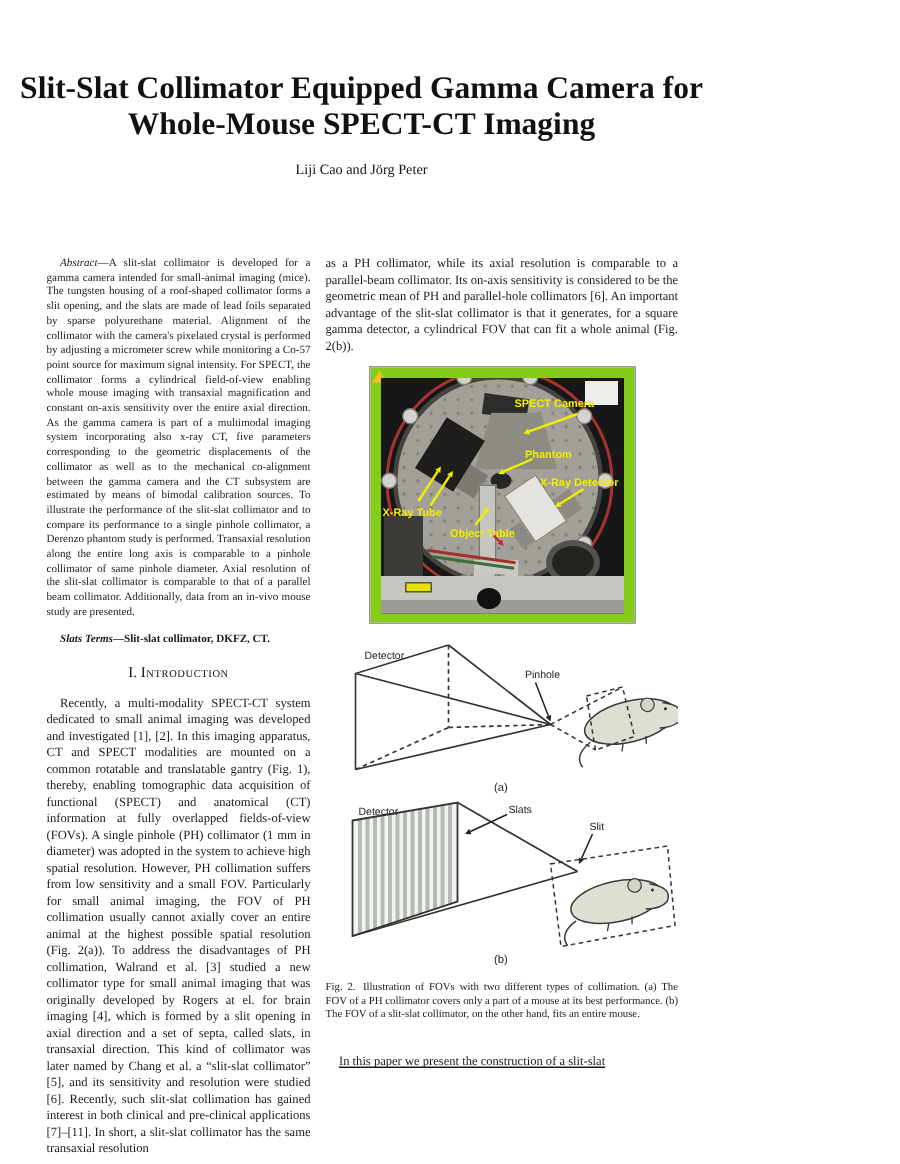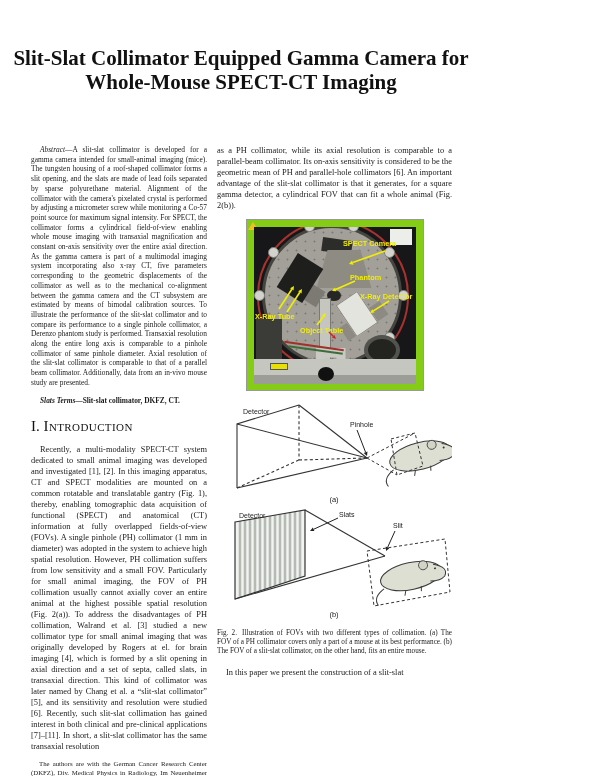--- a/index.html
+++ b/index.html
@@ -23,21 +23,21 @@
     font-size:7.4px; line-height:9.7px; font-weight:normal;
     text-align:justify; text-indent:9px; margin:0;
   }
   .abstract .lead { font-style:italic; }
   .indexterms {
     font-size:7.4px; line-height:9.7px; font-weight:bold;
     text-align:justify; text-indent:9px; margin:8px 0 0 0;
   }
   .indexterms .lead { font-style:italic; }
   .sec-head {
-    font-size:15px; margin:13px 0 9px 0; color:#111;
+    text-align:center; font-size:10px; margin:13px 0 9px 0; color:#111;
   }
   .sec-head .sc { font-variant:small-caps; letter-spacing:0.4px; }
   .body-par {
     font-size:8.4px; line-height:11px; text-align:justify; margin:0;
   }
   .body-par.indent { text-indent:9px; }
   .footnote {
     font-size:6.8px; line-height:8.6px; text-align:justify;
     text-indent:8px; margin-top:8px; color:#222;
   }
@@ -97,28 +97,29 @@
   }
   .fig-caption .cap-label { margin-right:5px; }
 
   
   .fig2-wrap { margin-top:6px; text-align:center; }
   .fig2-wrap svg { display:block; margin:0 auto; }
   .diag-label { font-family:"Liberation Sans", sans-serif; font-size:7px; fill:#222; }
   .diag-tag { font-family:"Liberation Sans", sans-serif; font-size:7.5px; fill:#222; }
   .ph-label-text { font-family:"Liberation Sans", sans-serif; font-size:7.3px; font-weight:bold; fill:#f2ee00; }
 
-  .last-par { margin-top:12px; }
+  .last-par { margin-top:22px;text-decoration:underline; }
 </style>
 </head>
 <body>
 
 <div class="page">
 
   <h1 class="title">Slit-Slat Collimator Equipped Gamma Camera for Whole-Mouse SPECT-CT Imaging</h1>
+  <div class="authors">Liji Cao and Jörg Peter</div>
 
   <div class="cols">
 
     <div class="col">
       <p class="abstract"><span class="lead">Abstract</span><span>—A slit-slat collimator is developed for a gamma camera intended for small-animal imaging (mice). The tungsten housing of a roof-shaped collimator forms a slit opening, and the slats are made of lead foils separated by sparse polyurethane material. Alignment of the collimator with the camera's pixelated crystal is performed by adjusting a micrometer screw while monitoring a Co-57 point source for maximum signal intensity. For SPECT, the collimator forms a cylindrical field-of-view enabling whole mouse imaging with transaxial magnification and constant on-axis sensitivity over the entire axial direction. As the gamma camera is part of a multimodal imaging system incorporating also x-ray CT, five parameters corresponding to the geometric displacements of the collimator as well as to the mechanical co-alignment between the gamma camera and the CT subsystem are estimated by means of bimodal calibration sources. To illustrate the performance of the slit-slat collimator and to compare its performance to a single pinhole collimator, a Derenzo phantom study is performed. Transaxial resolution along the entire long axis is comparable to a pinhole collimator of same pinhole diameter. Axial resolution of the slit-slat collimator is comparable to that of a parallel beam collimator. Additionally, data from an in-vivo mouse study are presented.</span></p>
 
       <p class="indexterms"><span class="lead">Slats Terms</span><span>—Slit-slat collimator, DKFZ, CT.</span></p>
 
       <div class="sec-head"><span>I.</span>&nbsp;<span class="sc">Introduction</span></div>
 

